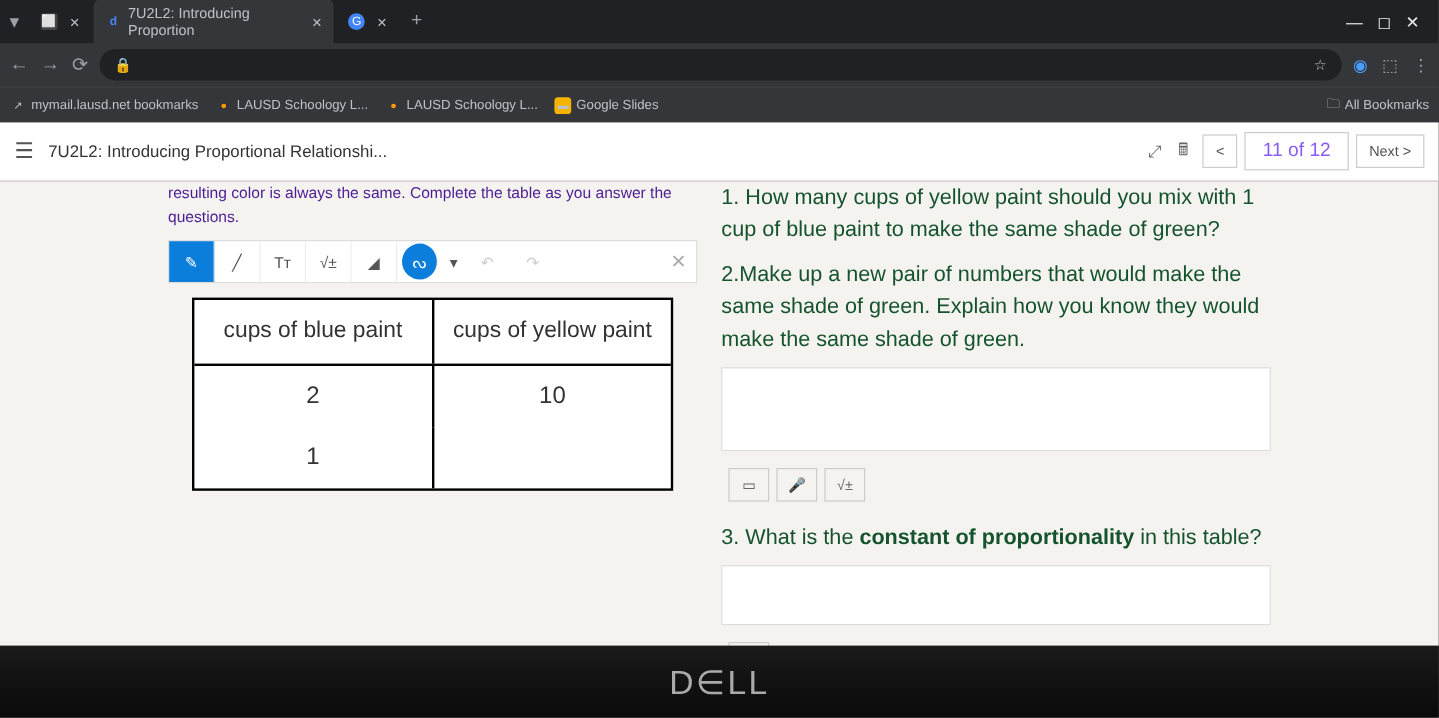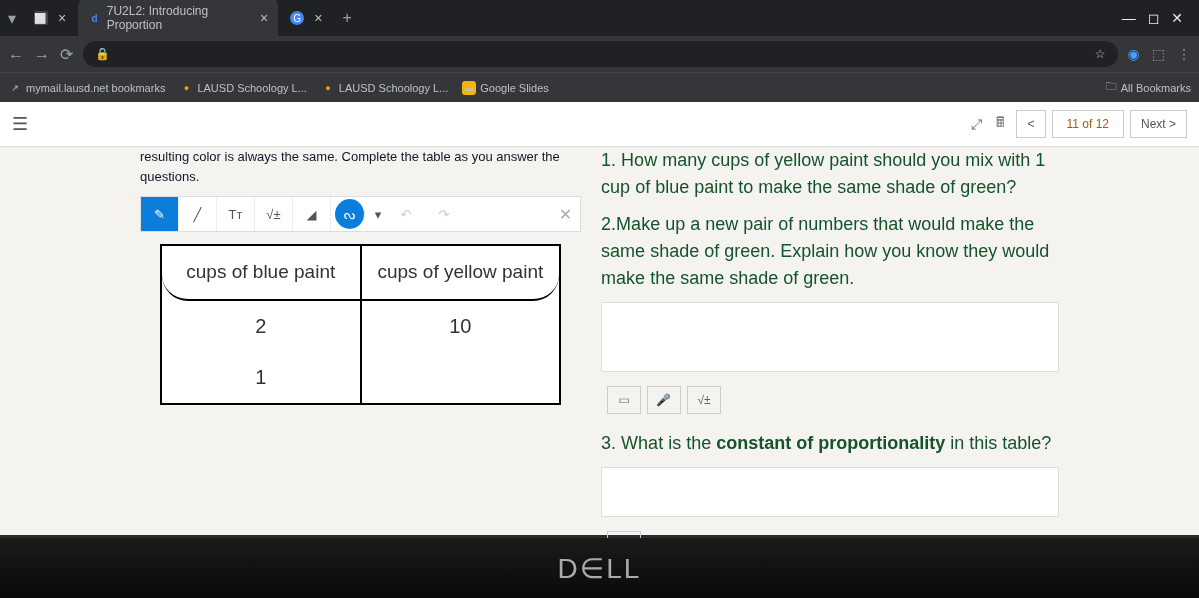--- a/index.html
+++ b/index.html
@@ -24,37 +24,37 @@
 .all-bookmarks { margin-left: auto; display: flex; align-items: center; gap: 4px; }
 
 .app-header { background: #fff; border-bottom: 1px solid #ddd; display: flex; align-items: center; padding: 8px 12px; gap: 12px; }
 .hamburger { font-size: 18px; color: #555; cursor: pointer; }
 .title-block { flex: 1; }
 .lesson-title { font-size: 14px; color: #333; }
 .student-name { font-size: 10px; color: #888; margin-top: 2px; }
 .header-icons { display: flex; gap: 14px; align-items: center; color: #666; font-size: 14px; }
 .nav-controls { display: flex; gap: 6px; align-items: center; }
 .nav-box { border: 1px solid #ccc; padding: 6px 10px; font-size: 12px; color: #555; background: #fff; cursor: pointer; }
-.page-count { border: 1px solid #ccc; padding: 6px 14px; font-size: 12px; color: #a16207; }
+.page-count { border: 1px solid #ccc; padding: 6px 14px; font-size: 16px; color: #8b5cf6; }
 
 .content { background: #f5f3ef; display: flex; height: calc(598px - 36px - 36px - 30px - 48px - 60px); padding: 0 140px; gap: 20px; }
 .left-col { flex: 0 0 48%; }
 .right-col { flex: 1; }
 
-.instruction { font-size: 13px; color: #0f172a; line-height: 1.5; margin-bottom: 10px; }
+.instruction { font-size: 13px; color: #4c1d95; line-height: 1.5; margin-bottom: 10px; }
 
 .toolbar { display: flex; align-items: center; background: #fff; border: 1px solid #ddd; margin-bottom: 12px; }
 .tool { width: 38px; height: 34px; display: flex; align-items: center; justify-content: center; border-right: 1px solid #eee; font-size: 13px; color: #555; cursor: pointer; }
 .tool.active-blue { background: #0b7dda; color: #fff; }
 .tool.active-round { background: #0b7dda; color: #fff; border-radius: 50%; width: 30px; height: 30px; margin: 2px 4px; }
 .tool-spacer { flex: 1; }
 .tool-x { padding: 0 8px; color: #aaa; cursor: pointer; }
 
 .paint-table { background: #fff; border: 2px solid #000; margin: 10px 20px; }
-.paint-table .row { display: flex; border-radius: 26px; }
+.paint-table .row { display: flex; }
 .paint-table .cell { flex: 1; padding: 14px 10px; text-align: center; font-size: 20px; color: #333; }
 .paint-table .header-row { border-bottom: 2px solid #000; }
 .paint-table .header-row .cell { font-size: 19px; line-height: 1.3; }
 .paint-table .cell:first-child { border-right: 2px solid #000; }
 .paint-table .header-row .cell:first-child { border-right: 2px solid #000; }
 
 .question { font-size: 18px; color: #14532d; line-height: 1.5; margin-bottom: 10px; }
 .answer-box { background: #fff; border: 1px solid #ddd; min-height: 70px; margin-bottom: 8px; }
 .answer-toolbar { display: flex; gap: 6px; padding: 6px; }
 .ans-tool { border: 1px solid #ccc; width: 34px; height: 28px; display: flex; align-items: center; justify-content: center; font-size: 12px; color: #666; cursor: pointer; }
@@ -124,20 +124,21 @@
     <div class="all-bookmarks">
       <span>🗀</span>
       <span>All Bookmarks</span>
     </div>
   </div>
 </div>
 
 <div class="app-header">
   <span class="hamburger">☰</span>
   <div class="title-block">
+    <div class="lesson-title">7U2L2: Introducing Proportional Relationshi...</div>
   </div>
   <div class="header-icons">
     <span>⤢</span>
     <span>🖩</span>
   </div>
   <div class="nav-controls">
     <div class="nav-box">&lt;</div>
     <div class="page-count">11 of 12</div>
     <div class="nav-box">Next  &gt;</div>
   </div>

